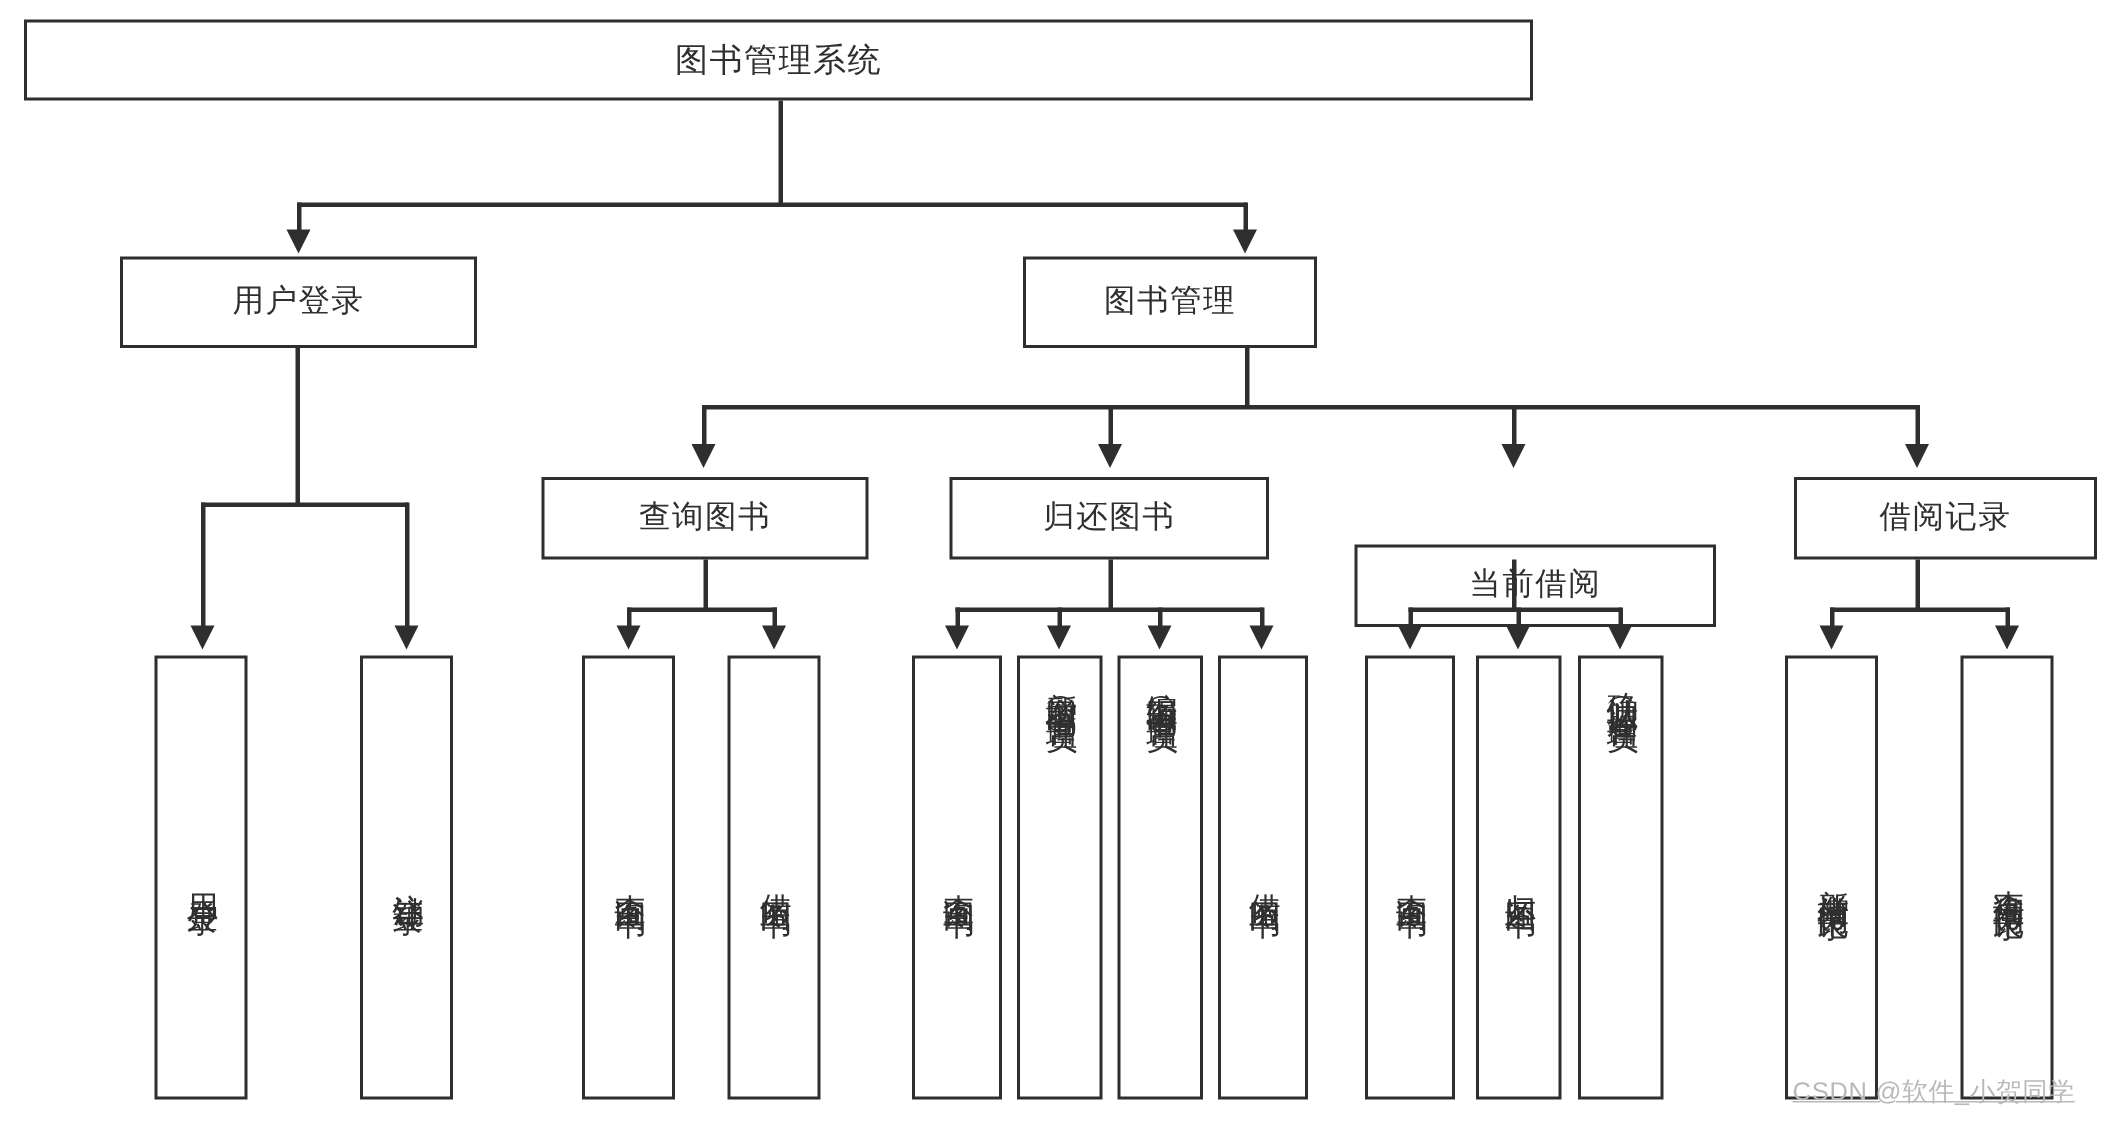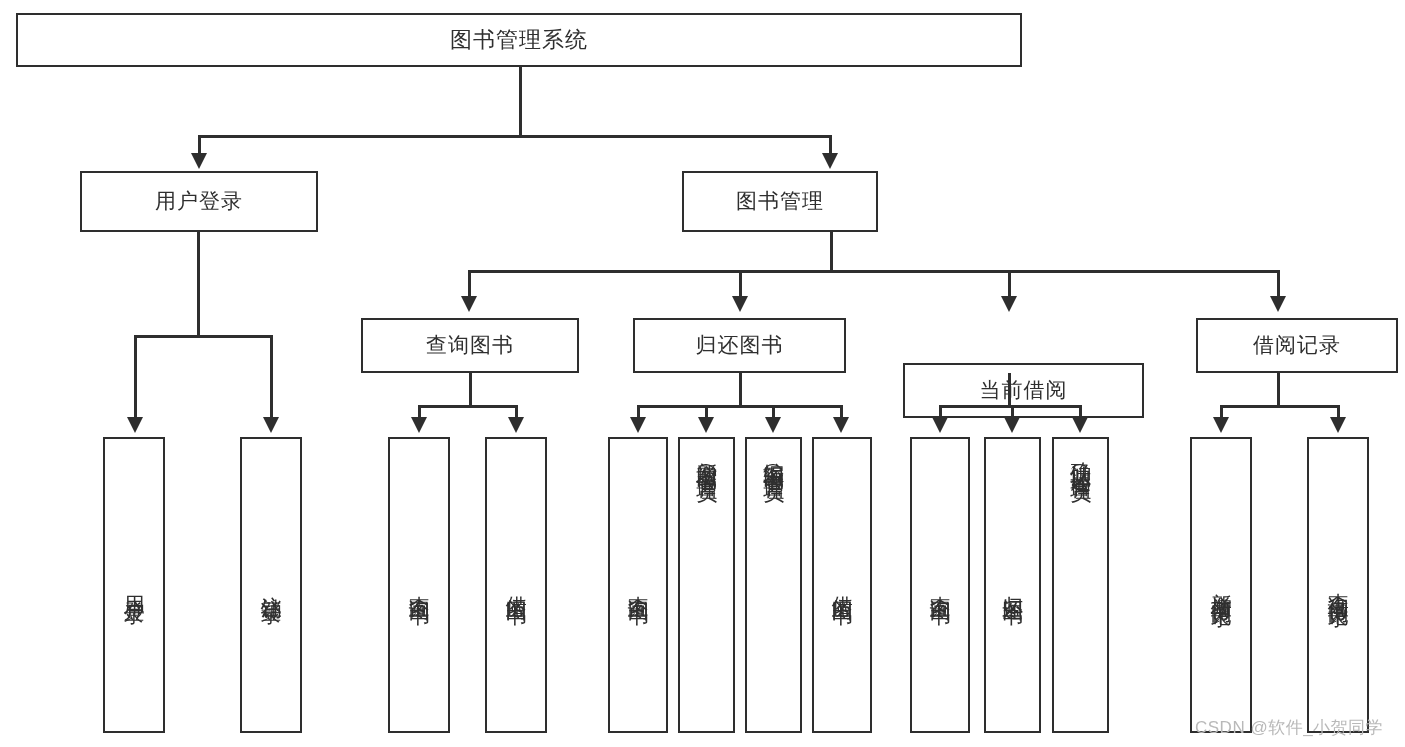--- a/index.html
+++ b/index.html
@@ -81,20 +81,21 @@
   }
 
   
   #watermark {
     position: absolute;
     color: #b9b9b9;
     font-size: 17px;
     letter-spacing: 0.5px;
     white-space: nowrap;
     user-select: none;
+    text-decoration: underline;
   }
 </style>
 </head>
 <body>
 
 <div id="canvas">
 
   <div class="node root" style="left:16px; top:13px; width:1006px; height:54px;">
     <span class="label">图书管理系统</span>
   </div>

